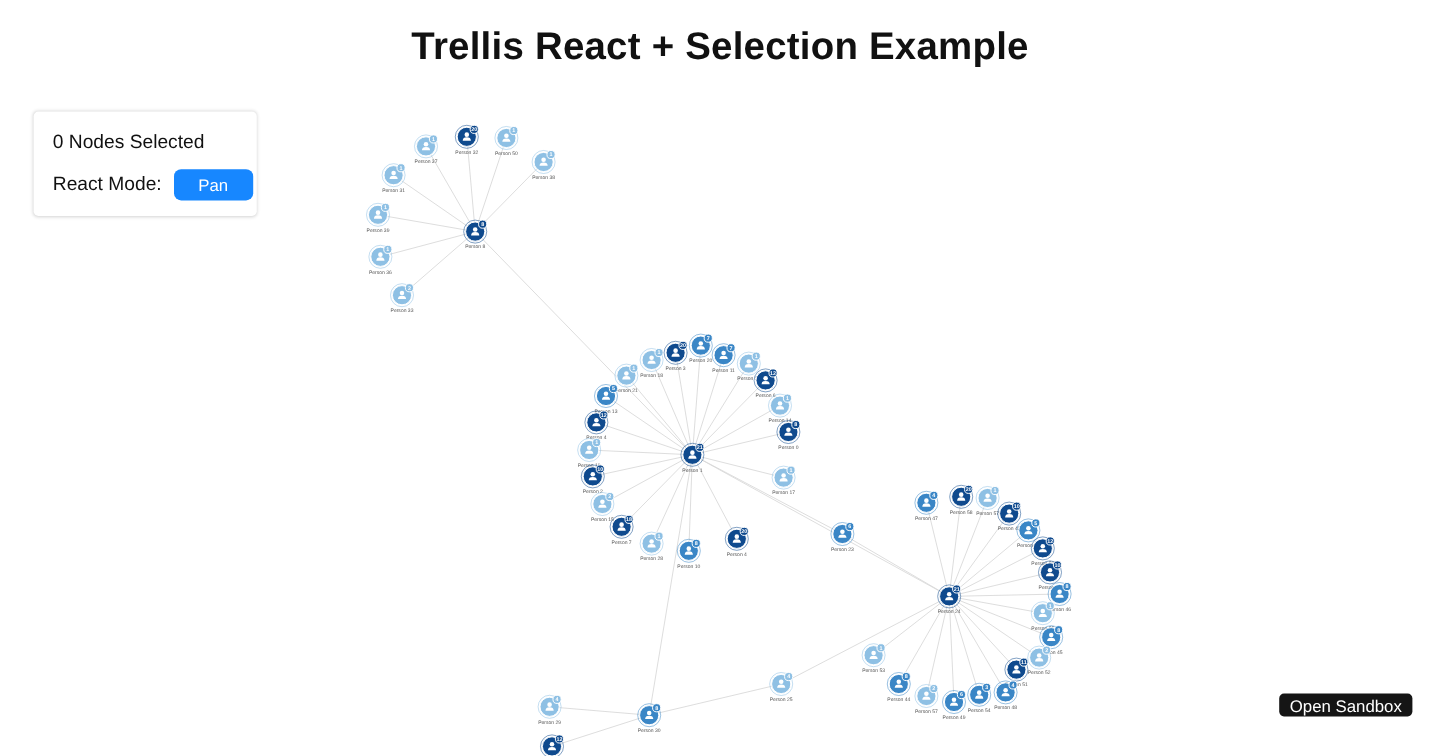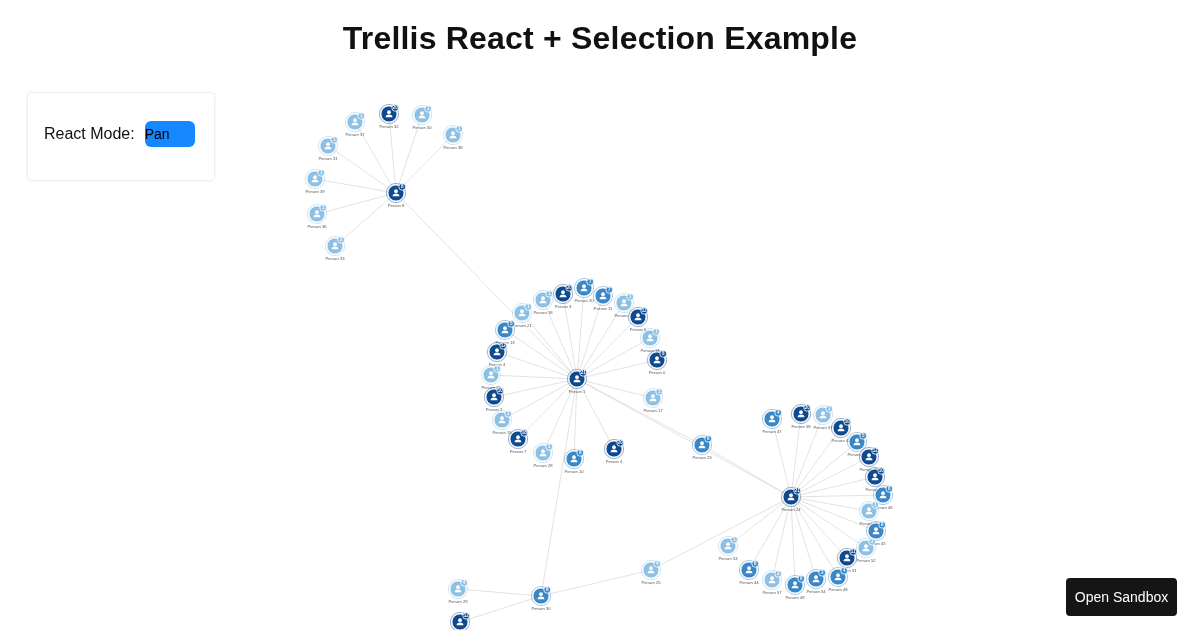--- a/index.html
+++ b/index.html
@@ -44,45 +44,45 @@
     .cursor-row {
       display: flex;
       align-items: center;
       margin-top: 12px;
     }
     .cursor-label {
       margin-right: 10px;
     }
     .pan-button {
       background: #1787ff;
-      color: #000000;
+      color: #ffffff;
       border: none;
       border-radius: 6px;
       font-family: "Liberation Sans", sans-serif;
       font-size: 14px;
       padding: 0;
-      width: 50px;
+      width: 66px;
       height: 26px;
       line-height: 26px;
-      text-align: left;
+      text-align: center;
       cursor: pointer;
     }
     .graph-area {
       position: absolute;
       left: 0;
       top: 0;
       width: 1200px;
       height: 630px;
     }
     .sandbox-button {
       position: absolute;
       left: 1066px;
       top: 578px;
       width: 111px;
-      height: 38px;
+      height: 19px;
       background: #151515;
       color: #fff;
       border: none;
       border-radius: 4px;
       font-family: "Liberation Sans", sans-serif;
       font-size: 14px;
       cursor: pointer;
     }
     .node-label {
       font-family: "Liberation Sans", sans-serif;
@@ -95,20 +95,21 @@
       fill: #fff;
       font-weight: bold;
     }
   </style>
 </head>
 <body>
 
 <h1 class="page-title">Trellis React + Selection Example</h1>
 
 <div class="control-panel">
+  <p class="selected-count">0 Nodes Selected</p>
   <div class="cursor-row">
     <span class="cursor-label">React Mode:</span>
     <button class="pan-button">Pan</button>
   </div>
 </div>
 
 <svg class="graph-area" width="1200" height="630" viewBox="0 0 1200 630">
   <g id="edges-layer">
       <line x1="396" y1="193" x2="389" y2="114" stroke="#d6d6d6" stroke-width="0.7"></line>
       <line x1="396" y1="193" x2="355" y2="122" stroke="#d6d6d6" stroke-width="0.7"></line>

